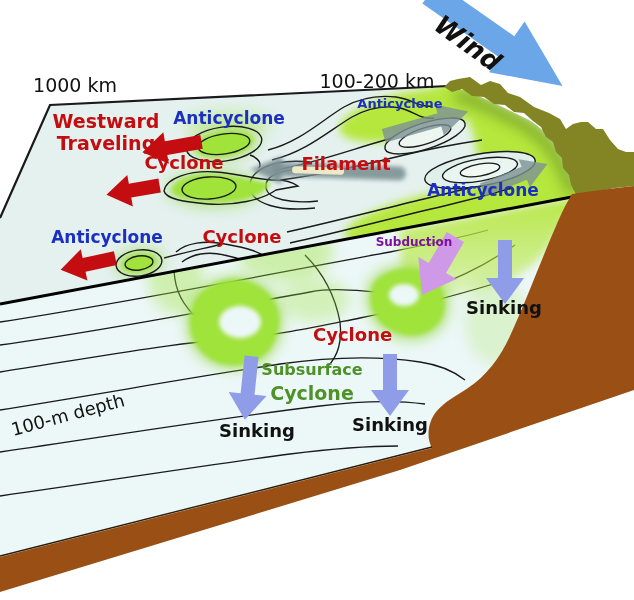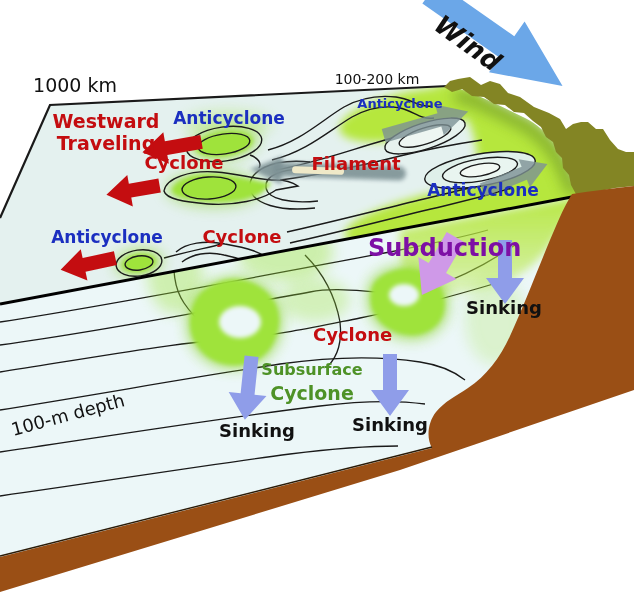--- a/index.html
+++ b/index.html
@@ -178,38 +178,38 @@
 
   <path d="M 444,87 L 452,92 L 462,89 L 472,96 L 484,97 L 494,104 L 505,105 L 514,112 L 524,113 L 533,121 L 541,127 L 546,137 L 553,142 L 556,152 L 562,158 L 563,168 L 569,175 L 571,185 L 577,196 L 595,192 L 615,188 L 634,186 L 634,152 L 626,152 L 618,149 L 610,140 L 603,129 L 596,129 L 588,122 L 581,122 L 573,124 L 566,129 L 560,119 L 549,113 L 534,107 L 520,97 L 508,93 L 500,84 L 490,81 L 481,85 L 470,77 L 458,79 L 450,81 Z" style="fill:var(--land,#838524)"></path>
 
   <path d="M 572,194 C 592,191 614,188 634,186 L 634,390 L 400,470 L 0,592 L 0,557 L 432,448 C 426,438 428,422 436,412 C 444,402 456,396 468,388 C 486,376 500,358 510,336 C 524,306 542,258 556,226 C 562,212 567,202 572,194 Z" style="fill:var(--brown,#9a4f15)"></path>
   <path d="M 0,556 L 432,447" style="stroke:#2a1a06;stroke-width:1.4" fill="none"></path>
 
   <path transform="rotate(35 497 40)" d="M 415,27 L 509,27 L 509,9 L 577,40 L 509,71 L 509,53 L 415,53 Z" style="fill:var(--wind,#6ba7e8)"></path>
 </svg>
 
 <div class="lbl plain" style="left:30px;top:76px;width:90px;font-size:19px;">1000 km</div>
-<div class="lbl plain" style="left:318px;top:72px;width:118px;font-size:14px;">100-200 km</div>
+<div class="lbl plain" style="left:318px;top:72px;width:118px;font-size:19px;">100-200 km</div>
 
 <div class="lbl black" style="left:405px;top:30px;width:125px;font-size:26px;font-style:italic;transform:rotate(36deg);">Wind</div>
 
 <div class="lbl red" style="left:50px;top:134px;width:112px;font-size:19px;">Traveling</div>
 <div class="lbl red" style="left:50px;top:112px;width:112px;font-size:19px;">Westward</div>
 
 <div class="lbl blue" style="left:171px;top:110px;width:116px;font-size:17px;">Anticyclone</div>
 <div class="lbl red" style="left:144px;top:154px;width:80px;font-size:18px;">Cyclone</div>
 
 <div class="lbl blue" style="left:49px;top:229px;width:116px;font-size:17px;">Anticyclone</div>
 <div class="lbl red" style="left:202px;top:228px;width:80px;font-size:18px;">Cyclone</div>
 
 <div class="lbl blue" style="left:355px;top:97px;width:90px;font-size:13px;">Anticyclone</div>
-<div class="lbl red" style="left:311px;top:155px;width:90px;font-size:18px;">Filament</div>
+<div class="lbl red" style="left:301px;top:155px;width:90px;font-size:18px;">Filament</div>
 <div class="lbl blue" style="left:425px;top:182px;width:116px;font-size:17px;">Anticyclone</div>
 
-<div class="lbl purple" style="left:368px;top:236px;width:124px;font-size:24px;">Subduction</div>
+<div class="lbl purple" style="left:352px;top:236px;width:124px;font-size:12px;">Subduction</div>
 <div class="lbl black" style="left:464px;top:299px;width:80px;font-size:18px;">Sinking</div>
 <div class="lbl red" style="left:313px;top:326px;width:76px;font-size:18px;">Cyclone</div>
 
 <div class="lbl greent" style="left:254px;top:362px;width:116px;font-size:16px;">Subsurface</div>
 <div class="lbl greent" style="left:254px;top:384px;width:116px;font-size:19px;">Cyclone</div>
 
 <div class="lbl black" style="left:217px;top:422px;width:80px;font-size:18px;">Sinking</div>
 <div class="lbl black" style="left:350px;top:416px;width:80px;font-size:18px;">Sinking</div>
 
 <div class="lbl plain" style="left:8px;top:406px;width:120px;font-size:18px;transform:rotate(-15deg);">100-m depth</div>

